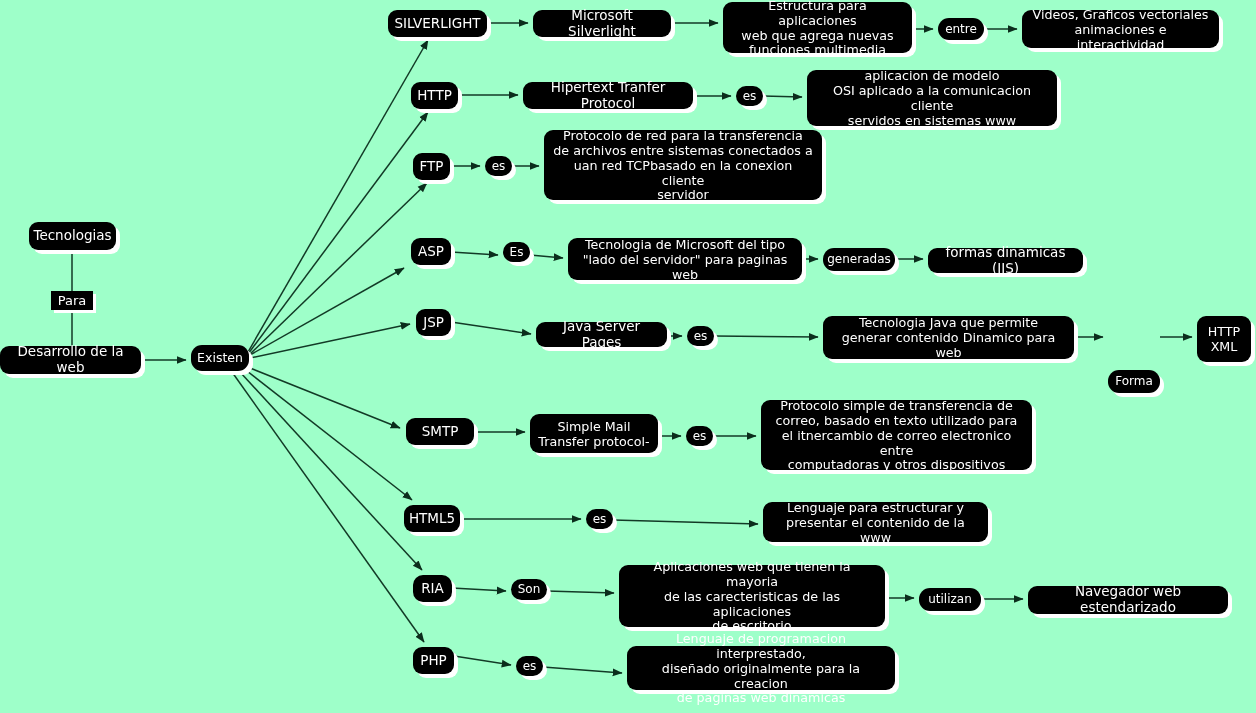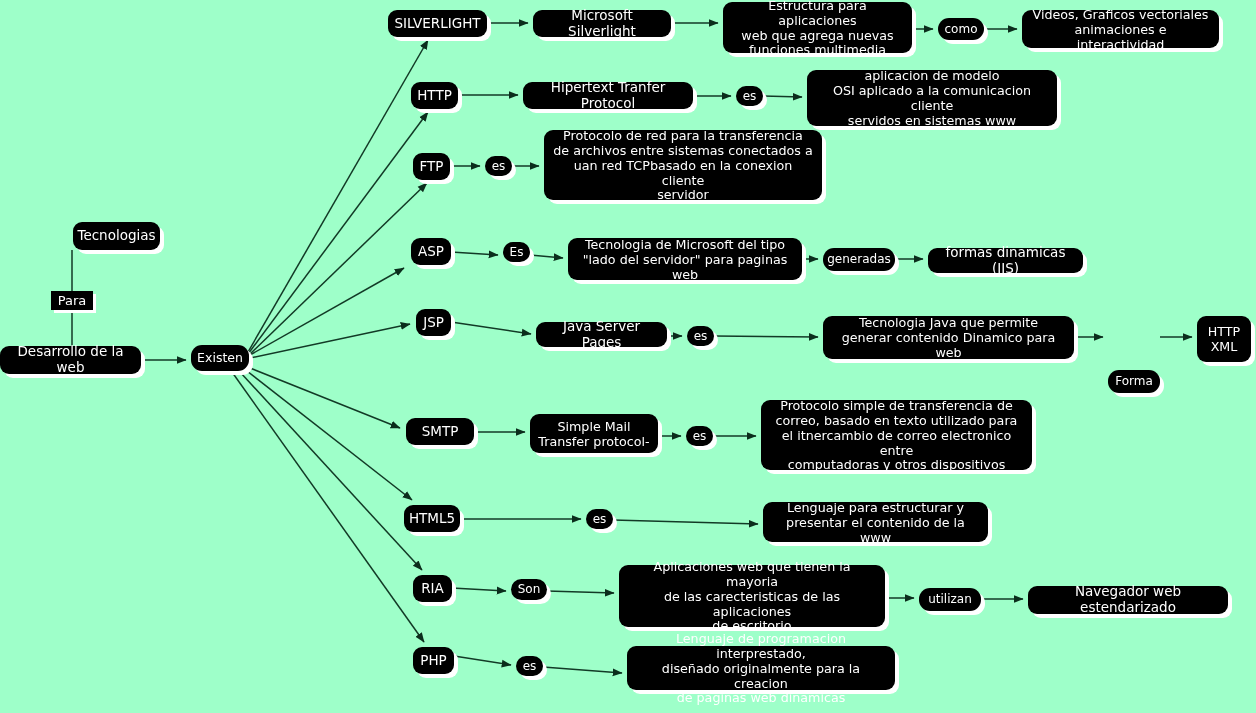--- a/index.html
+++ b/index.html
@@ -94,31 +94,31 @@
         <path d="M 613,520 L 758,524" fill="none" stroke="#123a26" stroke-width="1.5" marker-end="url(#arrowhead)"></path>
         <path d="M 452,588 L 506,591" fill="none" stroke="#123a26" stroke-width="1.5" marker-end="url(#arrowhead)"></path>
         <path d="M 547,591 L 614,593" fill="none" stroke="#123a26" stroke-width="1.5" marker-end="url(#arrowhead)"></path>
         <path d="M 885,598 L 914,598" fill="none" stroke="#123a26" stroke-width="1.5" marker-end="url(#arrowhead)"></path>
         <path d="M 981,599 L 1023,599" fill="none" stroke="#123a26" stroke-width="1.5" marker-end="url(#arrowhead)"></path>
         <path d="M 454,656 L 511,665" fill="none" stroke="#123a26" stroke-width="1.5" marker-end="url(#arrowhead)"></path>
         <path d="M 543,667 L 622,673" fill="none" stroke="#123a26" stroke-width="1.5" marker-end="url(#arrowhead)"></path>
       </g>
   </svg>
 
-  <div class="node concept" style="left: 29px; top: 222px; width: 87px; height: 28px; margin-left: 44px;">Tecnologias</div>
+  <div class="node concept" style="left: 29px; top: 222px; width: 87px; height: 28px;">Tecnologias</div>
   <div class="node square" style="left: 51px; top: 291px; width: 42px; height: 19px;">Para</div>
   <div class="node concept" style="left: 0px; top: 346px; width: 141px; height: 28px;">Desarrollo de la web</div>
   <div class="node link" style="left: 191px; top: 345px; width: 58px; height: 26px;">Existen</div>
 
   <div class="node concept" style="left: 388px; top: 10px; width: 99px; height: 27px;">SILVERLIGHT</div>
   <div class="node concept" style="left: 533px; top: 10px; width: 138px; height: 27px;">Microsoft Silverlight</div>
   <div class="node desc" style="left: 723px; top: 2px; width: 189px; height: 51px;">Estructura para aplicaciones
 web que agrega nuevas
 funciones multimedia</div>
-  <div class="node tiny" style="left: 938px; top: 18px; width: 46px; height: 22px;">como</div>
+  <div class="node tiny" style="left: 938px; top: 18px; width: 46px; height: 22px;">entre</div>
   <div class="node desc" style="left: 1022px; top: 10px; width: 197px; height: 38px;">Videos, Graficos vectoriales
 animaciones e interactividad</div>
 
   <div class="node concept" style="left: 411px; top: 82px; width: 47px; height: 27px;">HTTP</div>
   <div class="node concept" style="left: 523px; top: 82px; width: 170px; height: 27px;">Hipertext Tranfer Protocol</div>
   <div class="node tiny" style="left: 736px; top: 86px; width: 27px; height: 20px;">es</div>
   <div class="node desc" style="left: 807px; top: 70px; width: 250px; height: 56px;">aplicacion de modelo
 OSI aplicado a la comunicacion cliente
 servidos en sistemas www</div>
 
@@ -152,21 +152,21 @@
   <div class="node desc" style="left: 761px; top: 400px; width: 271px; height: 70px;">Protocolo simple de transferencia de
 correo, basado en texto utilizado para
 el itnercambio de correo electronico entre
 computadoras  y otros dispositivos</div>
 
   <div class="node concept" style="left: 404px; top: 505px; width: 56px; height: 27px;">HTML5</div>
   <div class="node tiny" style="left: 586px; top: 509px; width: 27px; height: 20px;">es</div>
   <div class="node desc" style="left: 763px; top: 502px; width: 225px; height: 40px;">Lenguaje para estructurar y
 presentar el contenido de la www</div>
 
-  <div class="node concept" style="left: 413px; top: 575px; width: 39px; height: 27px;">RIA</div>
+  <div class="node concept" style="left: 413px; top: 575px; width: 39px; height: 27px; border-radius: 10px;">RIA</div>
   <div class="node tiny" style="left: 511px; top: 579px; width: 36px; height: 21px;">Son</div>
   <div class="node desc" style="left: 619px; top: 565px; width: 266px; height: 62px;">Aplicaciones web que tienen la mayoria
 de las carecteristicas de las aplicaciones
 de escritorio</div>
   <div class="node tiny" style="left: 919px; top: 588px; width: 62px; height: 23px;">utilizan</div>
   <div class="node concept" style="left: 1028px; top: 586px; width: 200px; height: 28px;">Navegador web estendarizado</div>
 
   <div class="node concept" style="left: 413px; top: 647px; width: 41px; height: 27px;">PHP</div>
   <div class="node tiny" style="left: 516px; top: 656px; width: 27px; height: 20px;">es</div>
   <div class="node desc" style="left: 627px; top: 646px; width: 268px; height: 44px;">Lenguaje de programacion interprestado,

